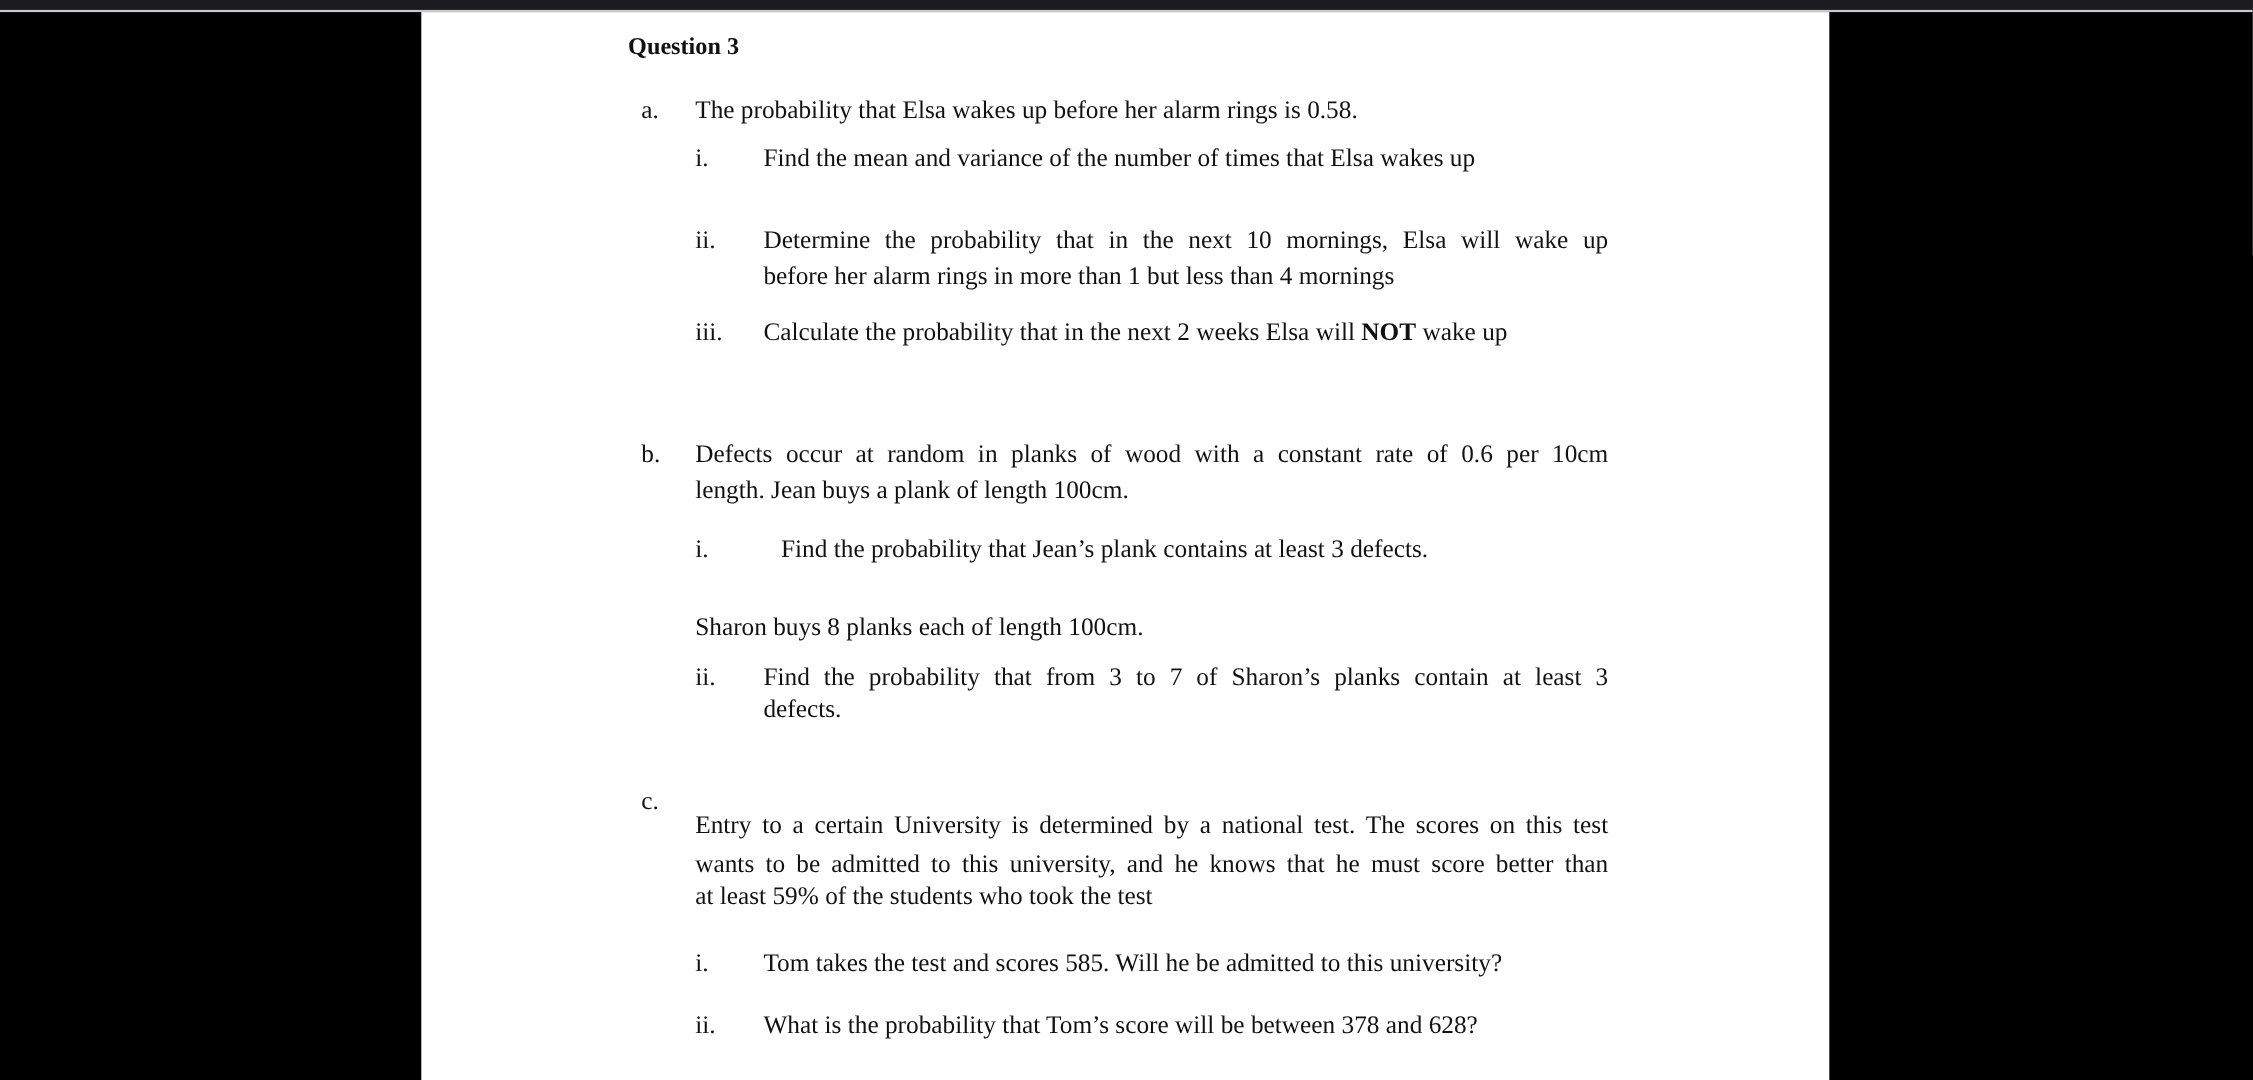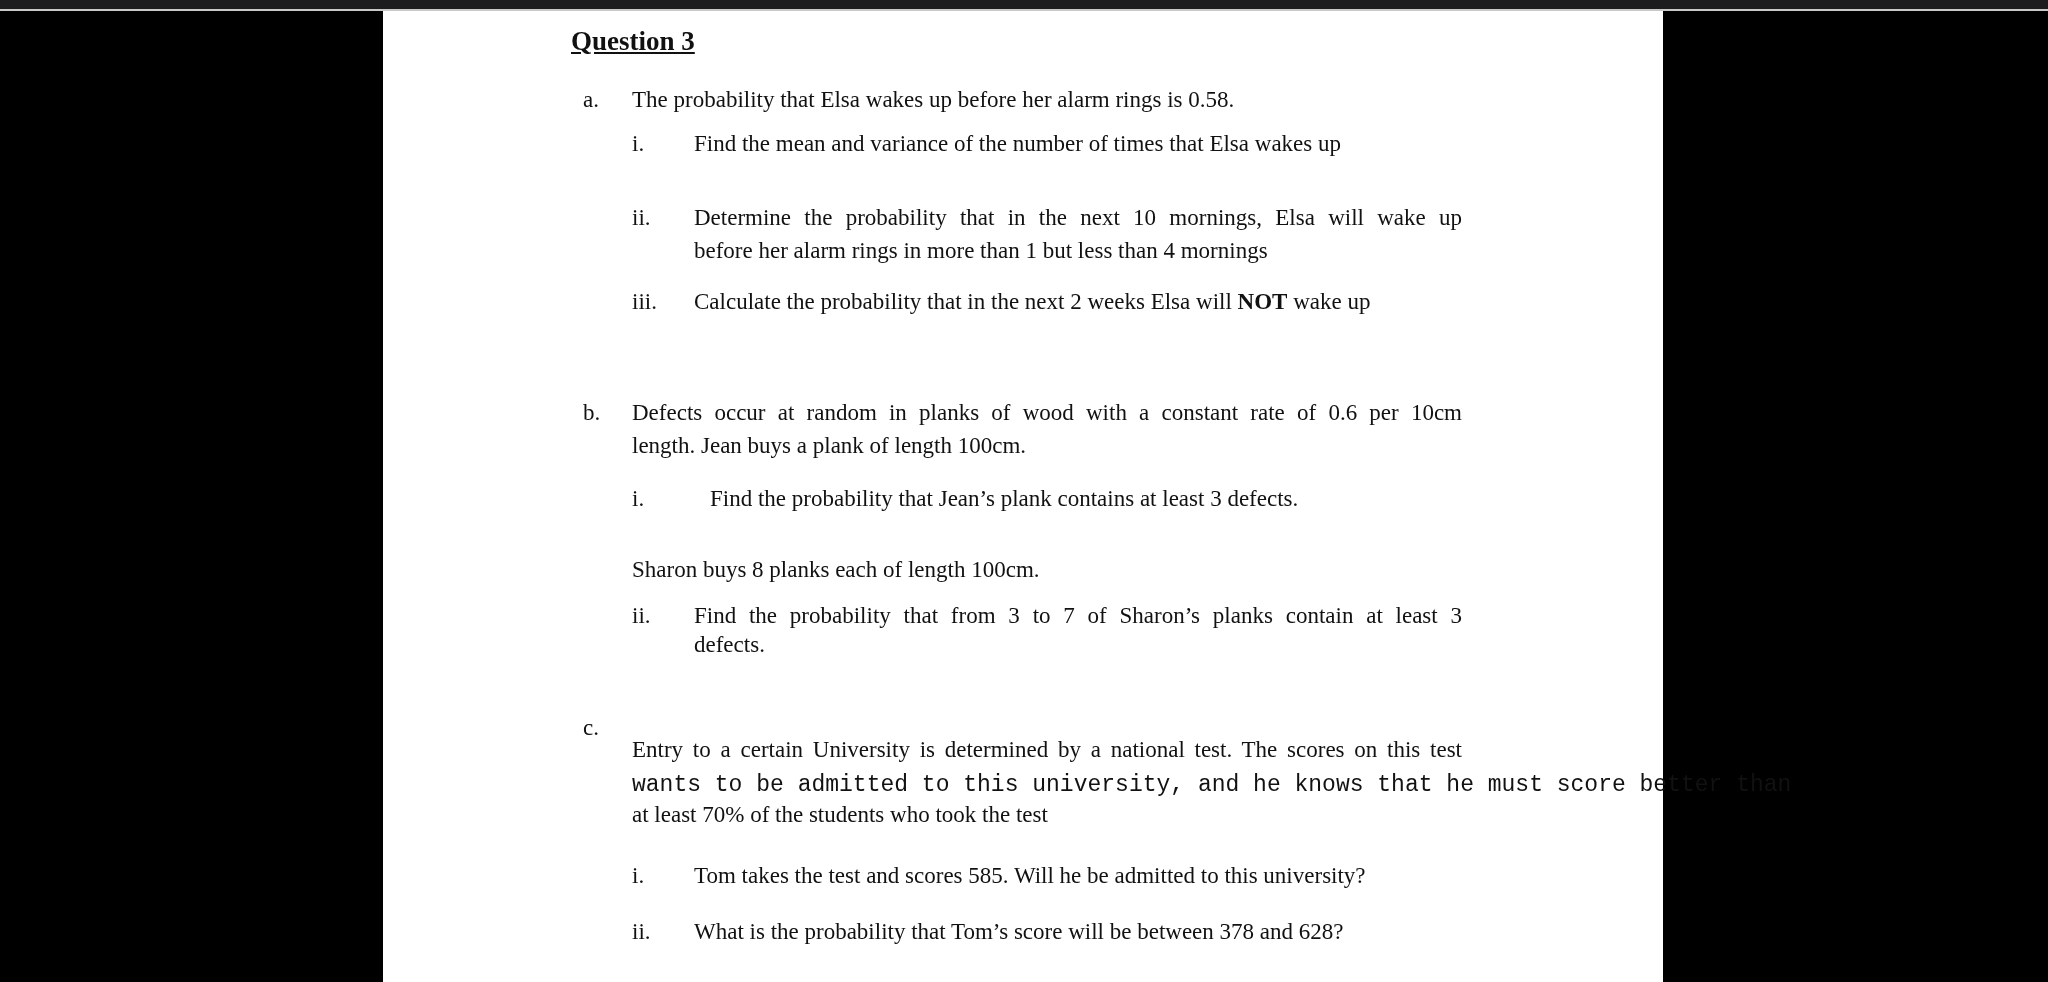--- a/index.html
+++ b/index.html
@@ -2,21 +2,21 @@
 <html><head>
 <meta charset="utf-8">
 <style>
   html, body { margin:0; padding:0; }
   body { width:2048px; height:982px; background:#000; position:relative; overflow:hidden;
          font-family:"Liberation Serif", "DejaVu Serif", serif; color:#111; }
   .topbar { position:absolute; left:0; top:0; width:2048px; height:9px; background:#1c1c1e; }
   .topline { position:absolute; left:0; top:9px; width:2048px; height:2px; background:#c8c8c8; }
   .page { position:absolute; left:383px; top:11px; width:1280px; height:971px; background:#fff; }
   .t { position:absolute; font-size:23px; line-height:29px; white-space:nowrap; }
-  .title { font-weight:bold; text-decoration:underline; font-size:27px; }
+  .title { font-weight:bold; font-size:22px; }
   b { font-weight:bold; }
 </style>
 </head>
 <body>
 
 <div class="topbar"></div>
 <div class="topline"></div>
 
 <div class="page">
   <div class="t title" style="left:188px; top:16px;">Question 3</div>
@@ -42,21 +42,21 @@
   <div class="t" style="left:311px; top:473px;margin-left:16px;">Find the probability that Jean’s plank contains at least 3 defects.</div>
 
   <div class="t" style="left:249px; top:544px;">Sharon buys 8 planks each of length 100cm.</div>
 
   <div class="t" style="left:249px; top:590px;">ii.</div>
   <div class="t" style="left:311px; top:590px; width:768px; text-align:justify; text-align-last:justify;">Find the probability that from 3 to 7 of Sharon’s planks contain at least 3</div>
   <div class="t" style="left:311px; top:619px;">defects.</div>
 
   <div class="t" style="left:200px; top:702px;">c.</div>
   <div class="t" style="left:249px; top:702px; width:830px; text-align:justify; text-align-last:justify;margin-top:22px;">Entry to a certain University is determined by a national test. The scores on this test</div>
-  <div class="t" style="left:249px; top:760px; width:830px; text-align:justify; text-align-last:justify;font-family:Liberation Mono, monospace;">wants to be admitted to this university, and he knows that he must score better than</div>
-  <div class="t" style="left:249px; top:789px;">at least 70% of the students who took the test</div>
+  <div class="t" style="left:249px; top:760px; width:830px; text-align:justify; text-align-last:justify;">wants to be admitted to this university, and he knows that he must score better than</div>
+  <div class="t" style="left:249px; top:789px;">at least 59% of the students who took the test</div>
 
   <div class="t" style="left:249px; top:850px;">i.</div>
   <div class="t" style="left:311px; top:850px;">Tom takes the test and scores 585. Will he be admitted to this university?</div>
 
   <div class="t" style="left:249px; top:906px;">ii.</div>
   <div class="t" style="left:311px; top:906px;">What is the probability that Tom’s score will be between 378 and 628?</div>
 </div>
 
 </body></html>

